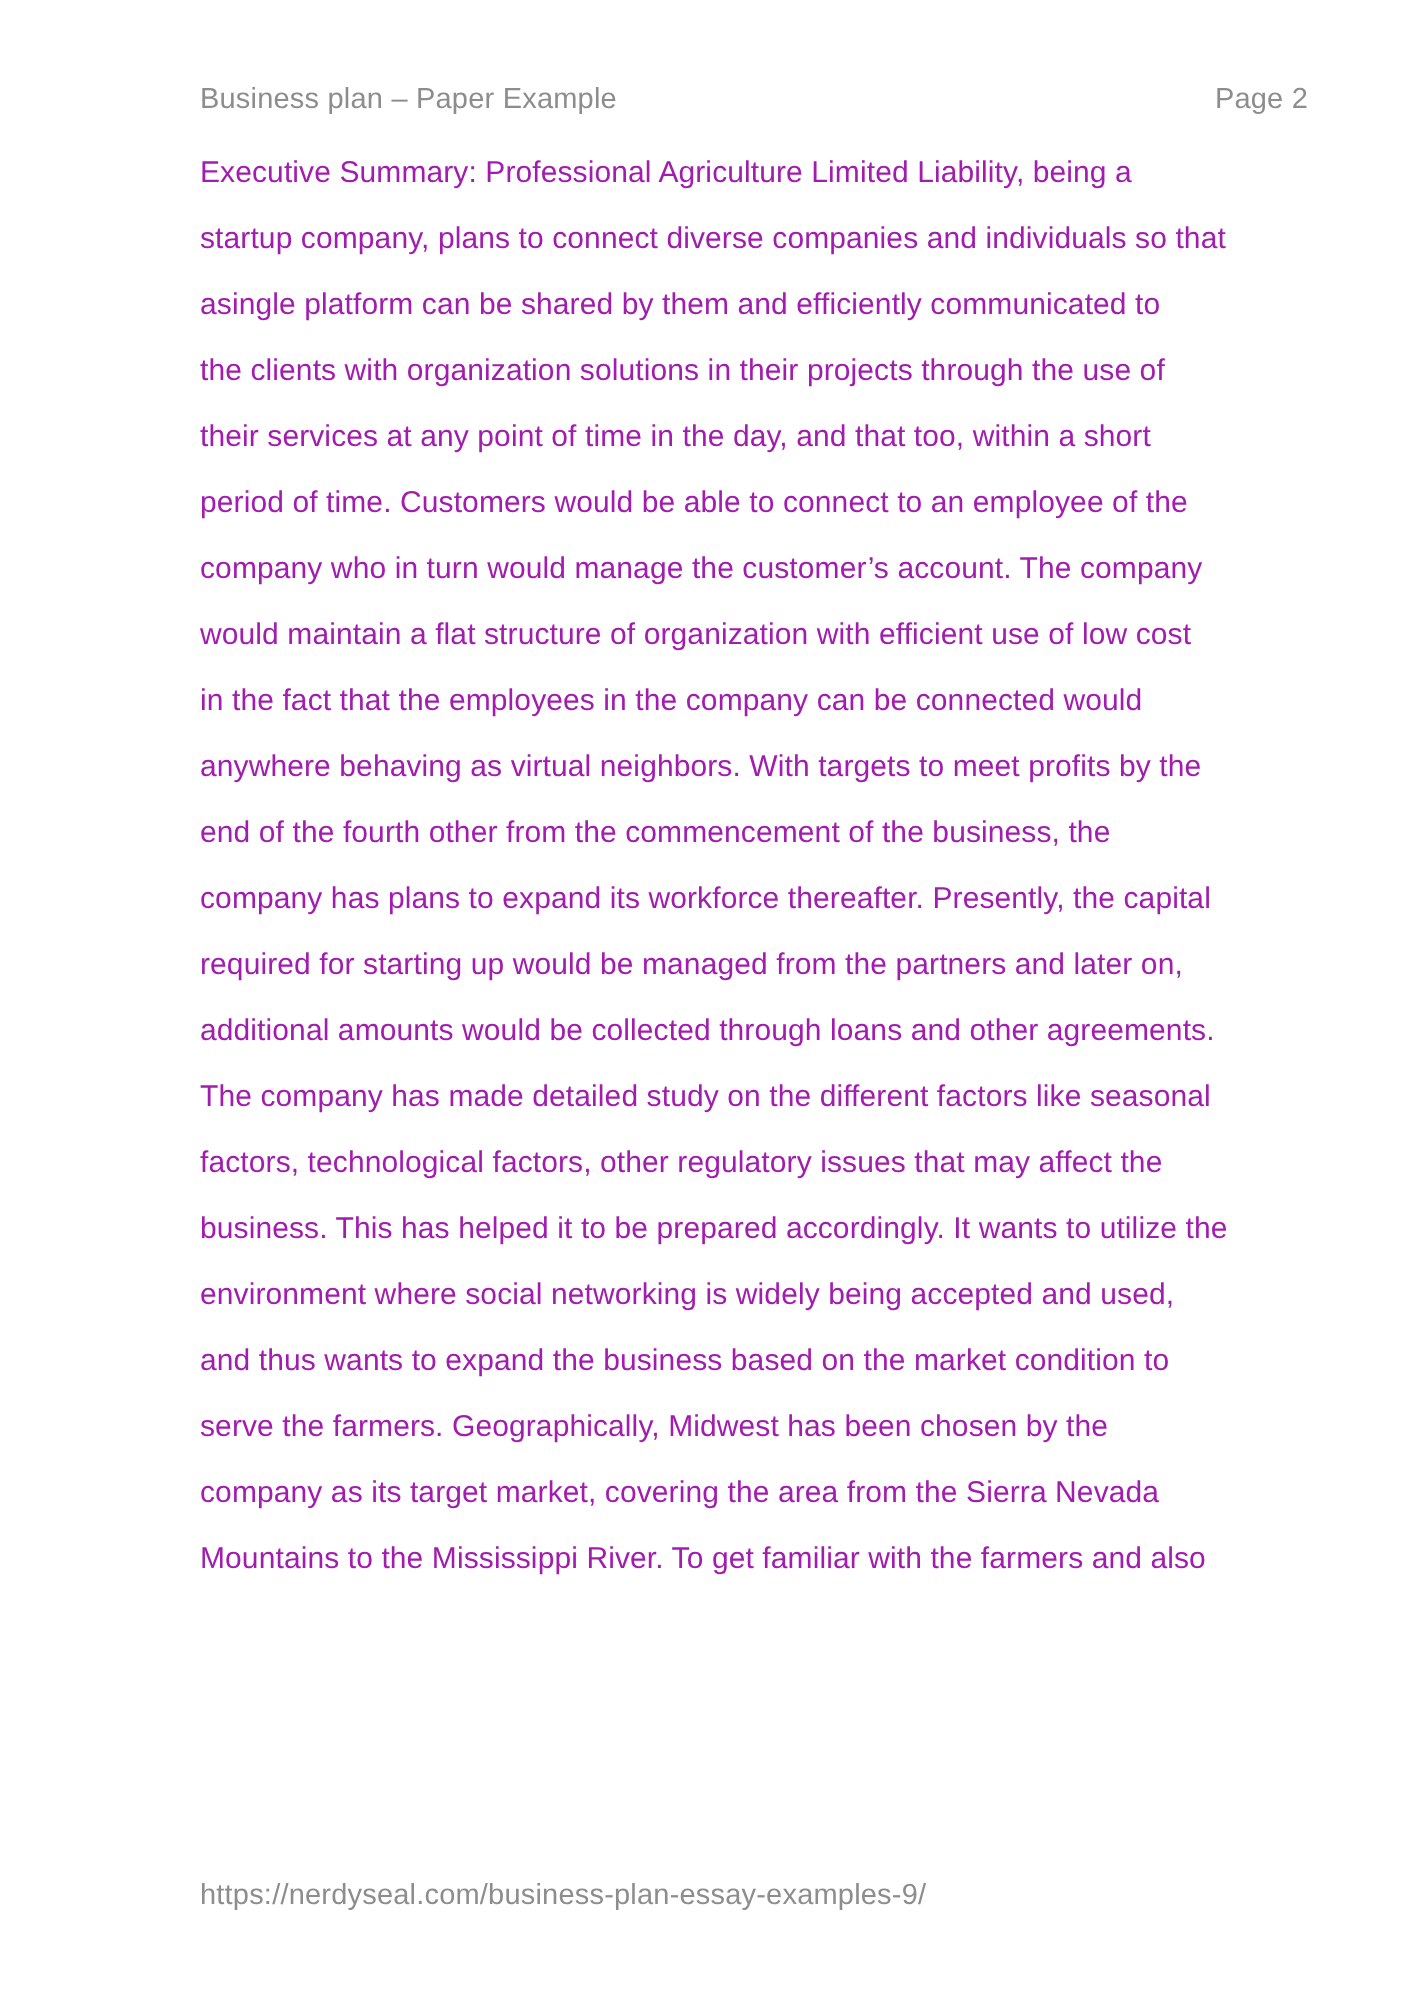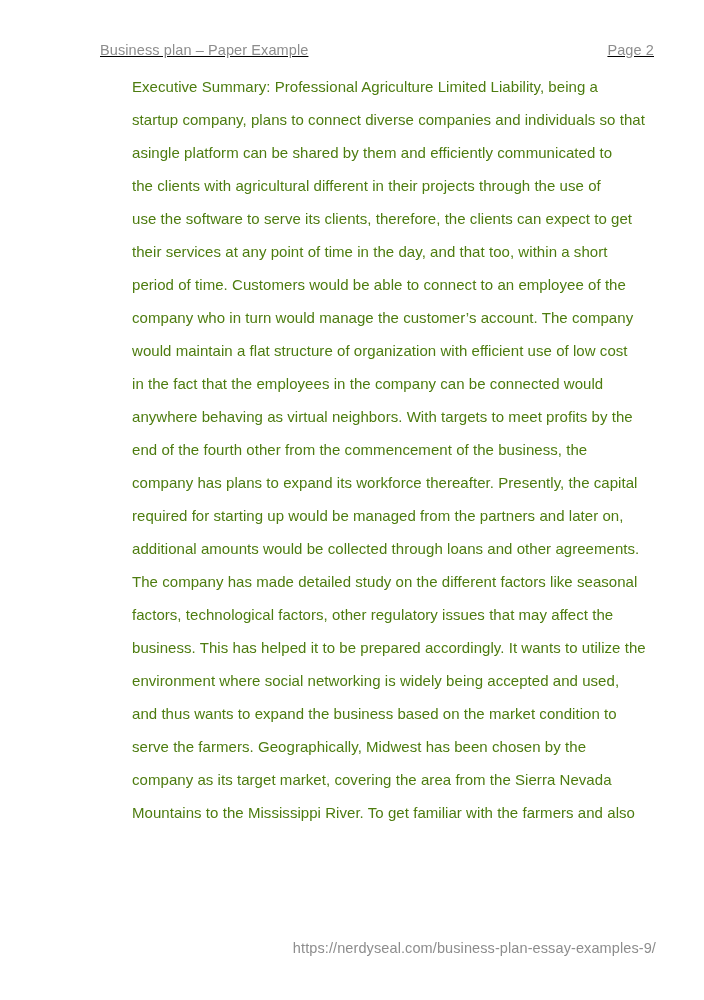--- a/index.html
+++ b/index.html
@@ -26,54 +26,51 @@
     display: flex;
     justify-content: space-between;
     align-items: baseline;
     padding: 0 0 0 0;
     margin: 0;
     position: absolute;
     left: 100px;
     right: 50px;
     top: 40px;
     height: 20px;
-    text-decoration: underline;
   }
   .header-title,
   .header-page {
     color: #8d8d8d;
     font-size: 14.5px;
     line-height: 20px;
     letter-spacing: 0.1px;
     white-space: nowrap;
   }
   .header-page {
     text-align: right;
   }
   .body-block {
     position: absolute;
     left: 100px;
     top: 70px;
     width: 556px;
   }
   .body-line {
-    color: #4d7c0f;
+    color: #a21caf;
     font-size: 15px;
     line-height: 33px;
     height: 33px;
     letter-spacing: 0.05px;
     white-space: nowrap;
-    margin-left: 32px;
   }
   .page-footer {
     position: absolute;
     left: 100px;
     top: 938px;
     width: 556px;
-    text-align: right;
   }
   .footer-url {
     color: #8d8d8d;
     font-size: 14.5px;
     line-height: 20px;
     letter-spacing: 0.1px;
     white-space: nowrap;
   }
 </style>
 </head>
@@ -83,22 +80,21 @@
 
   <div class="page-header">
     <span class="header-title">Business plan – Paper Example</span>
     <span class="header-page">Page 2</span>
   </div>
 
   <div class="body-block">
       <div class="body-line">Executive Summary: Professional Agriculture Limited Liability, being a</div>
       <div class="body-line">startup company, plans to connect diverse companies and individuals so that</div>
       <div class="body-line">asingle platform can be shared by them and efficiently communicated to</div>
-      <div class="body-line">the clients with agricultural different in their projects through the use of</div>
-      <div class="body-line">use the software to serve its clients, therefore, the clients can expect to get</div>
+      <div class="body-line">the clients with organization solutions in their projects through the use of</div>
       <div class="body-line">their services at any point of time in the day, and that too, within a short</div>
       <div class="body-line">period of time. Customers would be able to connect to an employee of the</div>
       <div class="body-line">company who in turn would manage the customer’s account. The company</div>
       <div class="body-line">would maintain a flat structure of organization with efficient use of low cost</div>
       <div class="body-line">in the fact that the employees in the company can be connected would</div>
       <div class="body-line">anywhere behaving as virtual neighbors. With targets to meet profits by the</div>
       <div class="body-line">end of the fourth other from the commencement of the business, the</div>
       <div class="body-line">company has plans to expand its workforce thereafter. Presently, the capital</div>
       <div class="body-line">required for starting up would be managed from the partners and later on,</div>
       <div class="body-line">additional amounts would be collected through loans and other agreements.</div>

